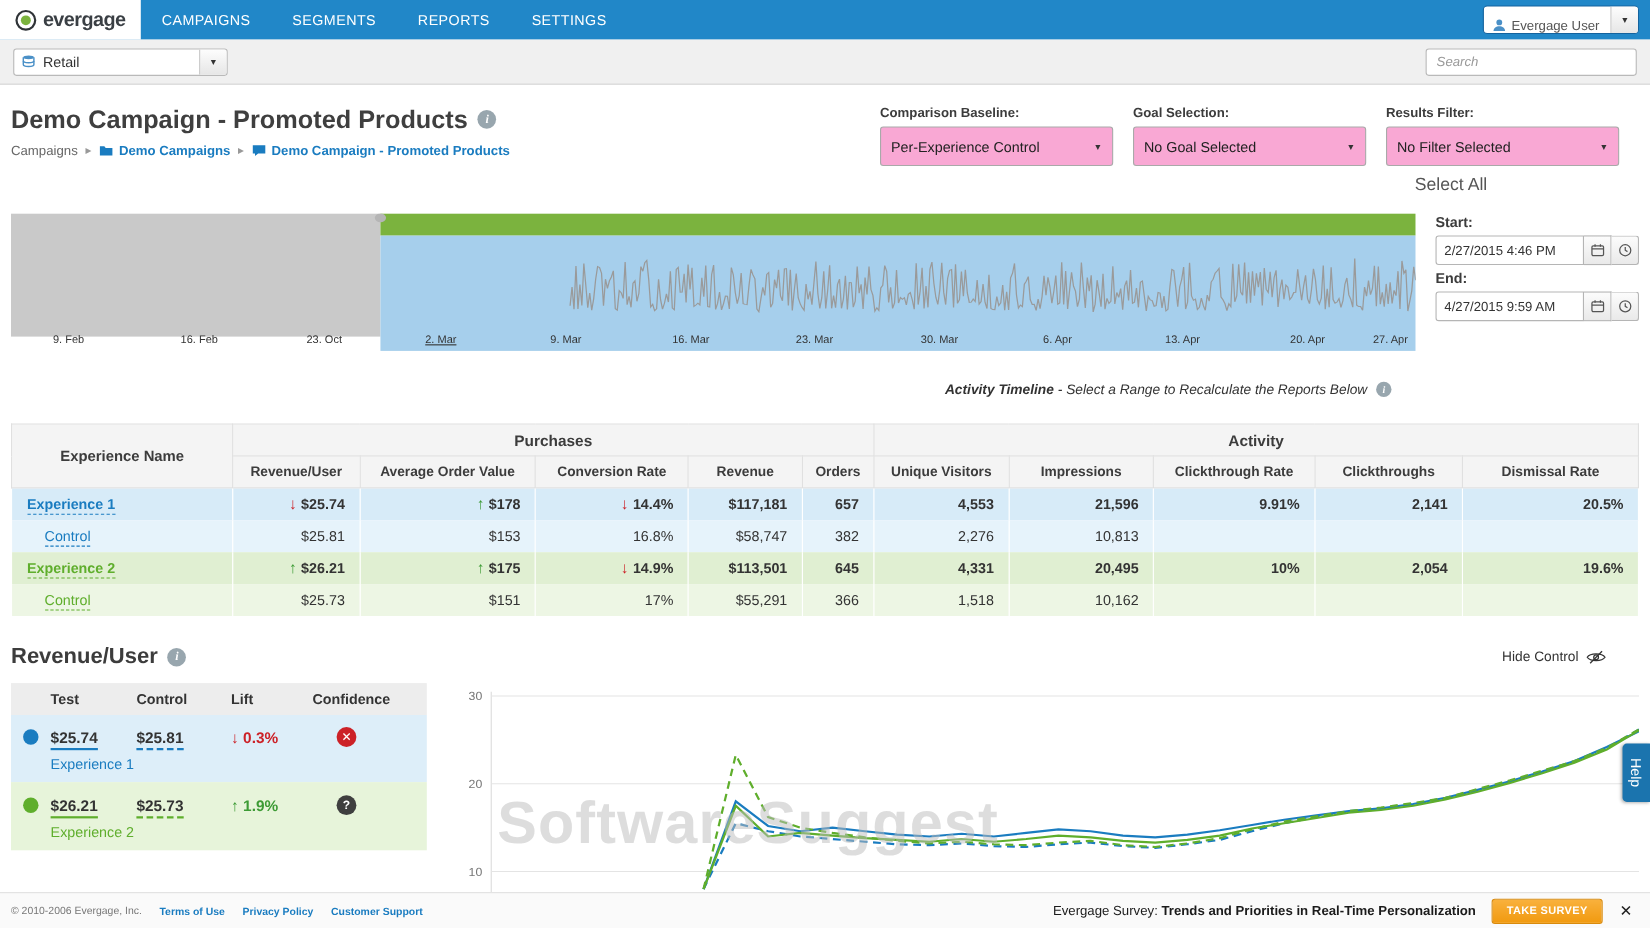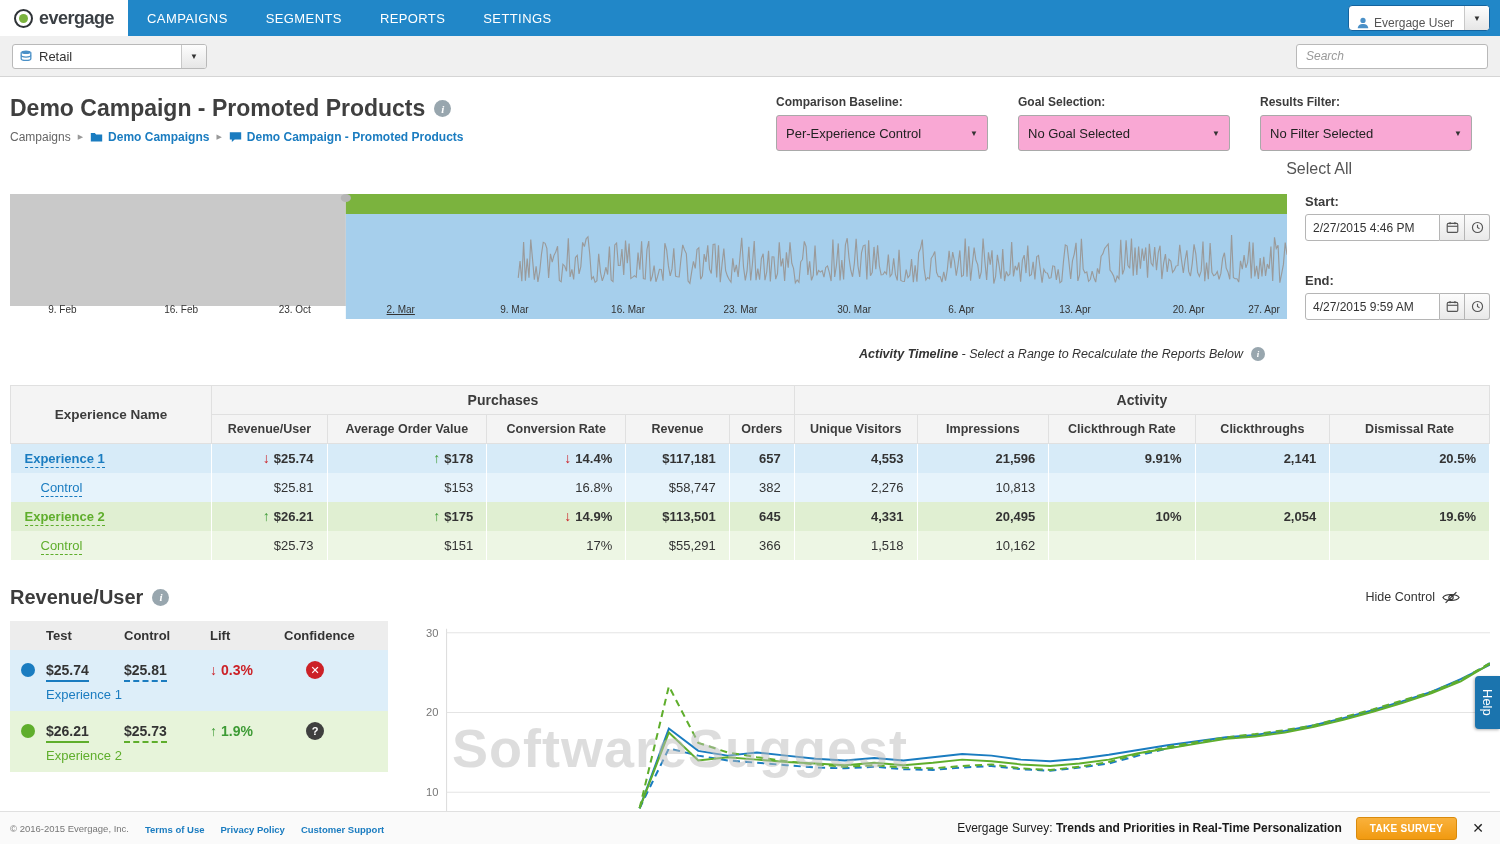--- a/index.html
+++ b/index.html
@@ -31,42 +31,42 @@
 .header-row{display:flex;margin-top:18px}
 .page-title-wrap{display:flex;align-items:center;gap:9px}
 .page-title{font-size:23px;font-weight:bold;color:#3f3f3f}
 .info{display:inline-flex;align-items:center;justify-content:center;width:17px;height:17px;border-radius:50%;
  background:#98a6ae;color:#fff;font-size:11px;font-weight:bold;font-style:italic;font-family:"Liberation Serif",serif;flex:0 0 auto}
 .info.small{width:14px;height:14px;font-size:9px}
 .breadcrumb{margin-top:8px;font-size:12px;color:#666;display:flex;align-items:center;gap:7px}
 .crumb-link{color:#1a7cc0;font-weight:bold;cursor:pointer;display:flex;align-items:center;gap:5px}
 .crumb-sep{color:#999;font-size:7px}
 .filters{margin-left:auto;padding-right:18px}
-.filter-row{display:flex;gap:30px}
+.filter-row{display:flex;gap:18px}
 .fgroup{width:212px}
 .fgroup .flabel{font-weight:bold;font-size:12px;color:#3c3c3c;margin-bottom:6px}
 .fselect{height:36px;border:1px solid #a9a9a9;border-radius:3px;background:#f9a8d4;display:flex;align-items:center;
  padding:0 9px;font-size:13px;color:#222;cursor:pointer}
 .fselect .fval{flex:1}
 .fselect .fcaret{font-size:8px;color:#333}
 .select-all-row{text-align:right;margin-top:9px;margin-right:120px;font-size:16px;color:#555}
 .select-all{cursor:pointer}
 
 .timeline-row{display:flex;margin-top:16px;gap:18px}
 .tl-left{flex:1;min-width:0}
 .tl-chart{position:relative;height:125px}
 .tl-chart svg{position:absolute;inset:0;width:100%;height:100%}
 .tl-ticks{position:absolute;left:0;right:0;top:110px;height:15px;pointer-events:none}
 .tl-tick{position:absolute;transform:translateX(-50%);font-size:10px;color:#333;white-space:nowrap}
 .tl-caption{margin-top:28px;text-align:right;padding-right:22px;font-size:12.5px;color:#333;font-style:italic;
  display:flex;justify-content:flex-end;align-items:center;gap:8px}
 .tl-caption b{font-weight:bold}
 .date-panel{width:185px;flex:0 0 auto}
 .dlabel{font-weight:bold;font-size:13px;color:#3c3c3c;margin-bottom:5px}
-.dlabel.second{margin-top:32px}
+.dlabel.second{margin-top:4px}
 .dgroup{display:flex}
 .date-input{width:135px;height:27px;border:1px solid #b5b5b5;border-radius:3px 0 0 3px;padding:0 7px;font-size:12px;font-family:inherit;color:#333}
 .date-btn{width:25px;height:27px;border:1px solid #b5b5b5;border-left:none;background:linear-gradient(#fcfcfc,#e9e9e9);
  display:flex;align-items:center;justify-content:center;cursor:pointer;padding:0}
 .date-btn:last-child{border-radius:0 3px 3px 0}
 
 .stats{margin-top:24px}
 .stats table{width:100%;border-collapse:collapse;table-layout:fixed;font-size:13px}
 .stats th{background:#f4f4f4;border:1px solid #e0e0e0;color:#3c3c3c}
 .group-th{font-size:14px;font-weight:bold;padding:6px 4px}
@@ -442,21 +442,21 @@
           <polyline points="223.8,191.9 252.6,114.3 281.5,142.9 310.3,139.6 339.1,142.1 368.0,144.5 396.8,146.1 425.6,147.8 454.5,145.3 483.3,147.8 512.2,145.3 541.0,142.1 569.8,143.7 598.7,147.0 627.5,148.6 656.3,146.1 685.2,142.1 714.0,135.5 742.8,130.6 771.7,125.7 800.5,120.8 829.3,118.3 858.2,114.3 887.0,108.5 915.8,101.2 944.7,93.0 973.5,84.0 1002.3,74.2 1031.2,61.9 1060.0,44.0" fill="none" stroke="#5fae2c" stroke-width="2"></polyline>
           <polyline points="223.8,191.9 252.6,66.9 281.5,124.9 310.3,134.7 339.1,139.6 368.0,143.7 396.8,147.0 425.6,149.4 454.5,147.8 483.3,150.2 512.2,151.0 541.0,148.6 569.8,147.0 598.7,151.0 627.5,152.7 656.3,149.4 685.2,144.5 714.0,136.3 742.8,129.0 771.7,124.1 800.5,119.2 829.3,115.9 858.2,111.8 887.0,106.9 915.8,98.7 944.7,90.6 973.5,81.6 1002.3,72.6 1031.2,60.3 1060.0,43.1" fill="none" stroke="#5fae2c" stroke-width="2" stroke-dasharray="7,5"></polyline>
         </svg>
       <div class="watermark">SoftwareSuggest</div>
     </div>
   </div>
 
 </div>
 
 <footer class="footer">
-  <span class="copyright">© 2016-2015 Evergage, Inc.</span>
+  <span class="copyright">© 2010-2006 Evergage, Inc.</span>
   <span id="footer-links"><span class="flink">Terms of Use</span><span class="flink">Privacy Policy</span><span class="flink">Customer Support</span></span>
   <span class="survey">
     <span>Evergage Survey: </span><b>Trends and Priorities in Real-Time Personalization</b>
   </span>
   <button class="survey-btn">TAKE SURVEY</button>
   <span class="survey-close">✕</span>
 </footer>
 
 <div class="help-tab">Help</div>
 

